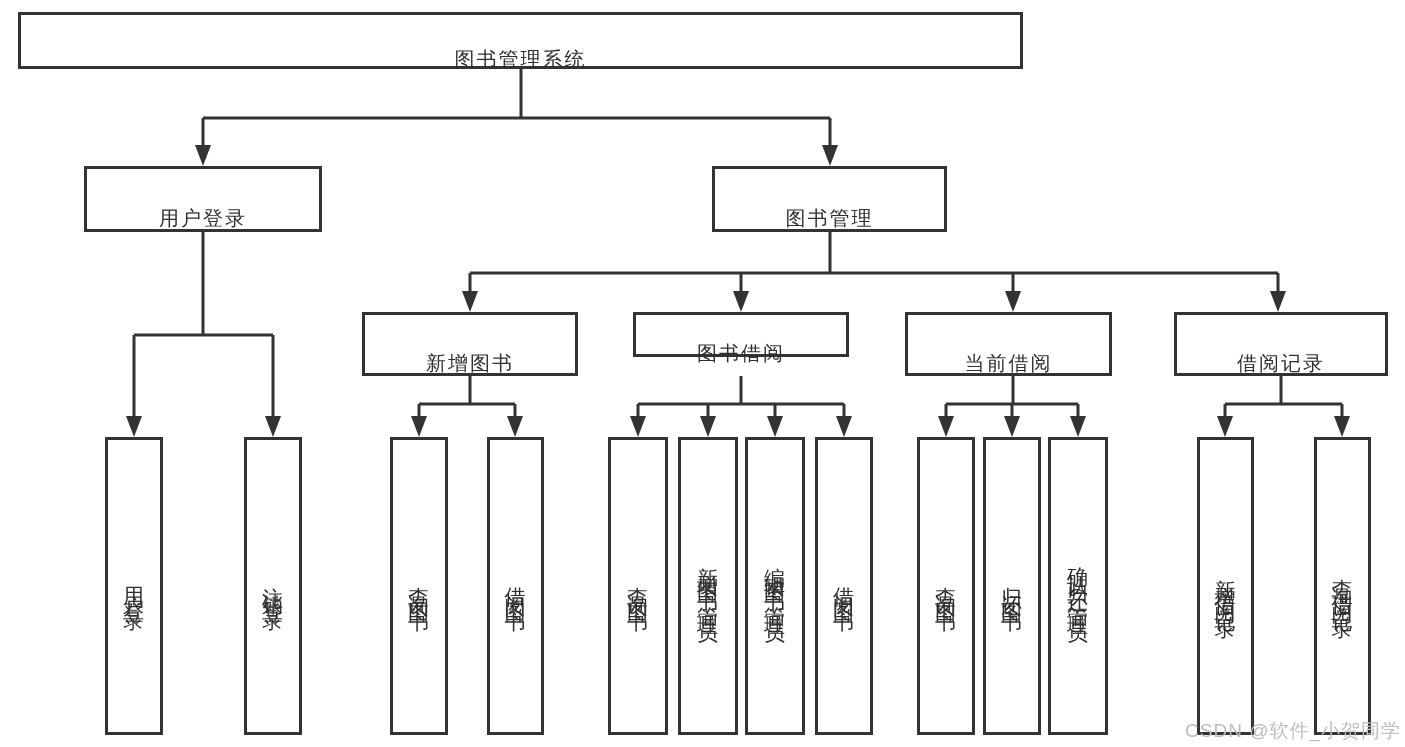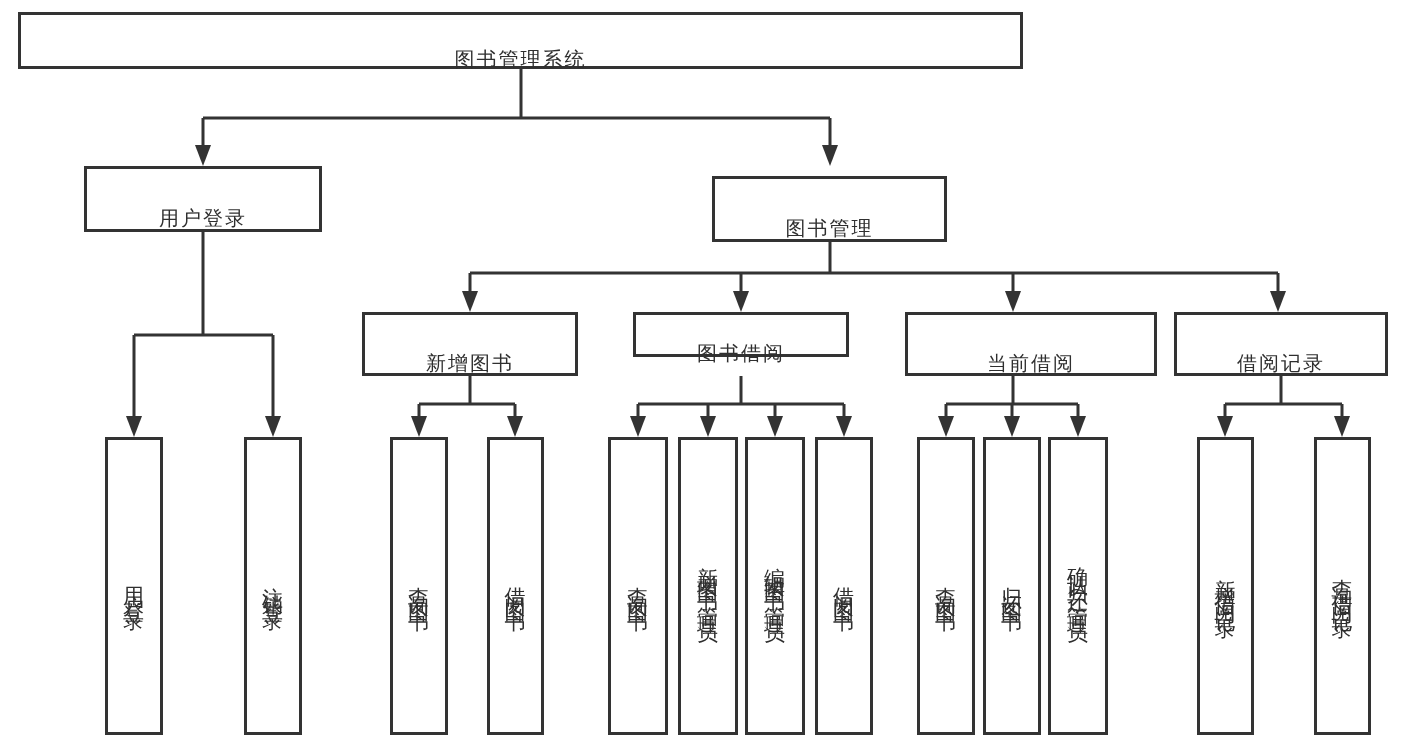--- a/index.html
+++ b/index.html
@@ -112,31 +112,31 @@
     </g>
   </svg>
 
   <div class="box hbox" style="left:18px;top:12px;width:1005px;height:57px">
     <span class="lbl">图书管理系统</span>
   </div>
 
   <div class="box hbox" style="left:84px;top:166px;width:238px;height:66px">
     <span class="lbl">用户登录</span>
   </div>
-  <div class="box hbox" style="left:712px;top:176px;width:235px;height:66px">
+  <div class="box hbox" style="left:712px;top:166px;width:235px;height:66px">
     <span class="lbl">图书管理</span>
   </div>
 
   <div class="box hbox" style="left:362px;top:312px;width:216px;height:64px">
     <span class="lbl">新增图书</span>
   </div>
   <div class="box hbox" style="left:633px;top:312px;width:216px;height:45px">
     <span class="lbl">图书借阅</span>
   </div>
-  <div class="box hbox" style="left:905px;top:312px;width:252px;height:64px">
+  <div class="box hbox" style="left:905px;top:312px;width:207px;height:64px">
     <span class="lbl">当前借阅</span>
   </div>
   <div class="box hbox" style="left:1174px;top:312px;width:214px;height:64px">
     <span class="lbl">借阅记录</span>
   </div>
 
   <div class="box leaf" style="left:105px;top:437px;width:58px;height:298px">
     <span class="lbl">用户登录</span>
   </div>
   <div class="box leaf" style="left:244px;top:437px;width:58px;height:298px">
@@ -169,13 +169,14 @@
   <div class="box leaf" style="left:1048px;top:437px;width:60px;height:298px">
     <span class="lbl">确认归还（管理员）</span>
   </div>
   <div class="box leaf" style="left:1197px;top:437px;width:57px;height:298px">
     <span class="lbl">新增借阅记录</span>
   </div>
   <div class="box leaf" style="left:1314px;top:437px;width:57px;height:298px">
     <span class="lbl">查询借阅记录</span>
   </div>
 
+  <div class="watermark">CSDN @软件_小贺同学</div>
 </div>
 
 </body></html>

